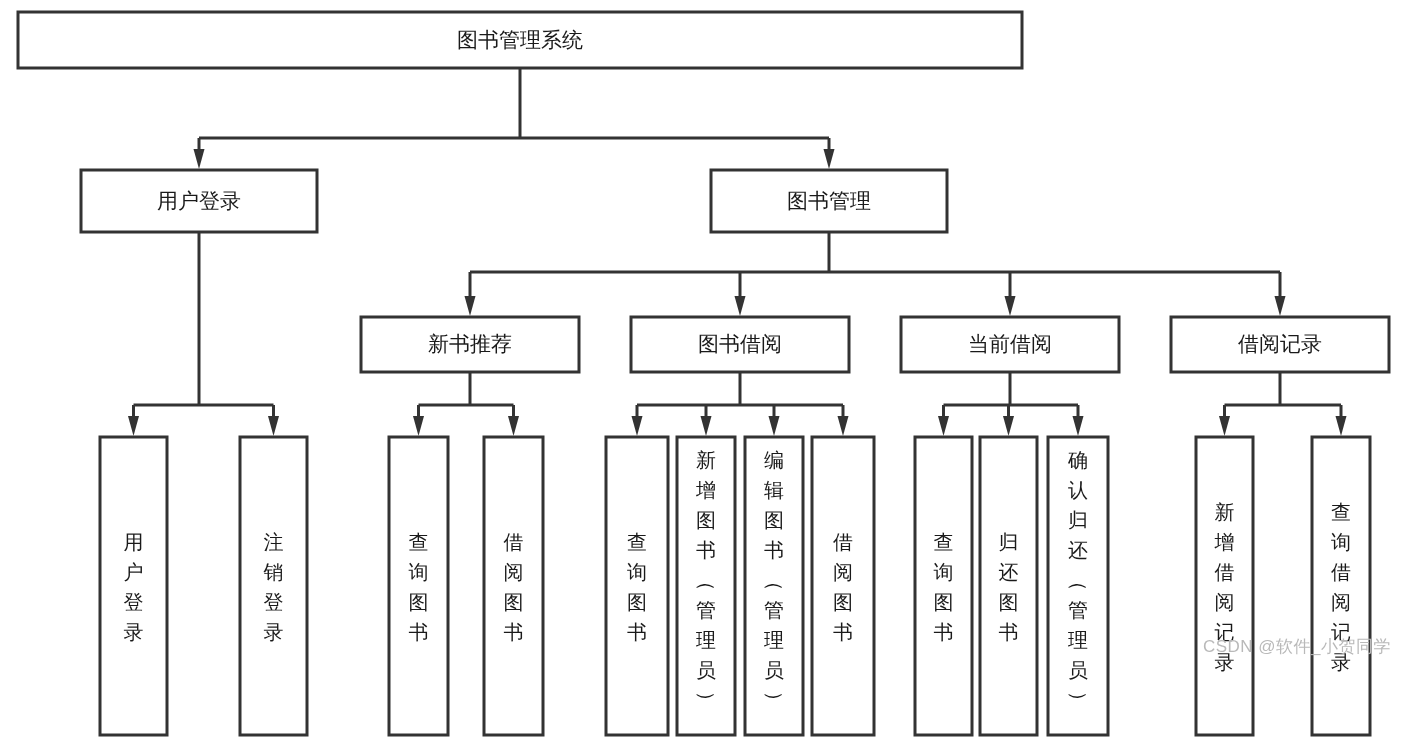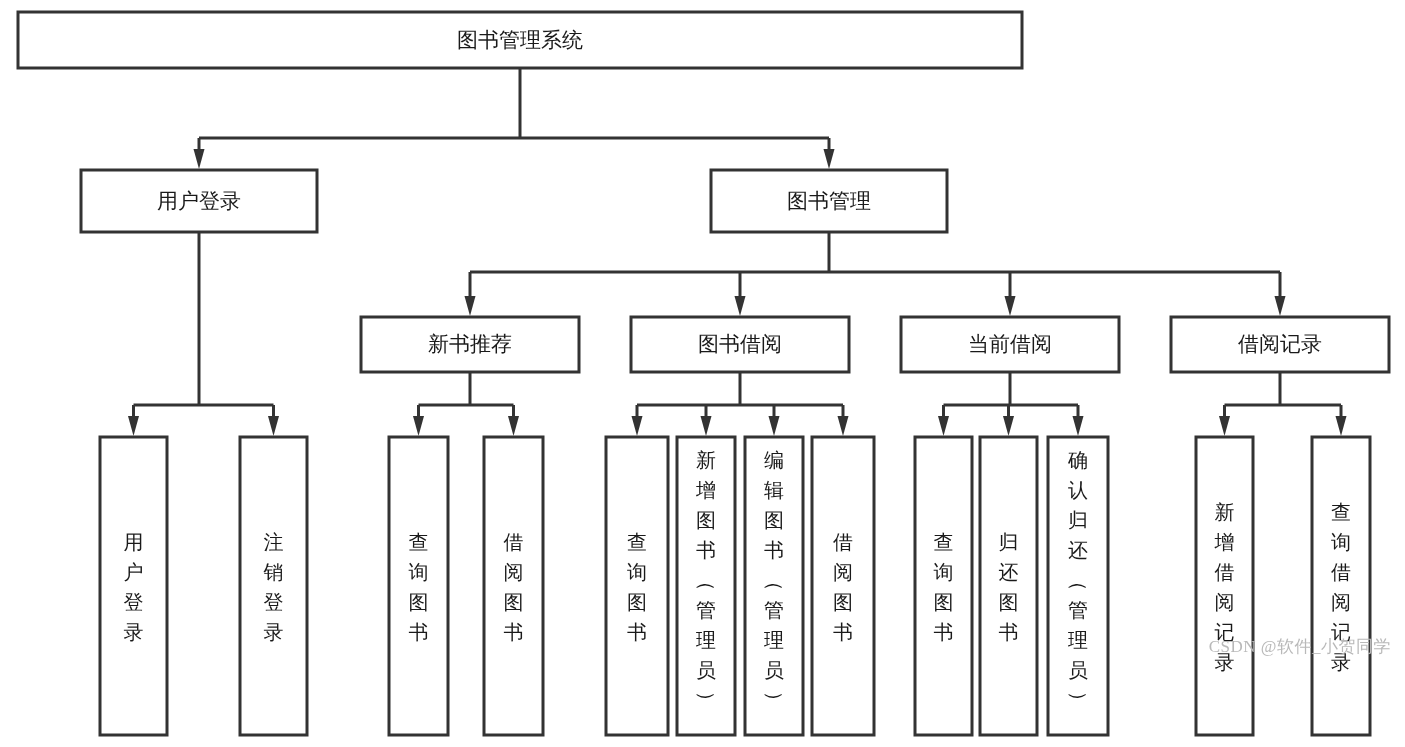--- a/index.html
+++ b/index.html
@@ -52,21 +52,21 @@
   .node-label-v {
     font-family: "Liberation Sans", "DejaVu Sans", sans-serif;
     font-size: 20px;
     fill: #1a1a1a;
     text-anchor: middle;
   }
   .watermark-text {
     position: absolute;
     right: 14px;
     bottom: 6px;
-    font-family: Liberation Serif, serif;
+    font-family: Liberation Sans, sans-serif;
     font-size: 17px;
     color: #b9b9b9;
     white-space: nowrap;
     letter-spacing: 0.5px;
   }
 </style>
 </head>
 <body>
 
 <div id="diagram-root">

